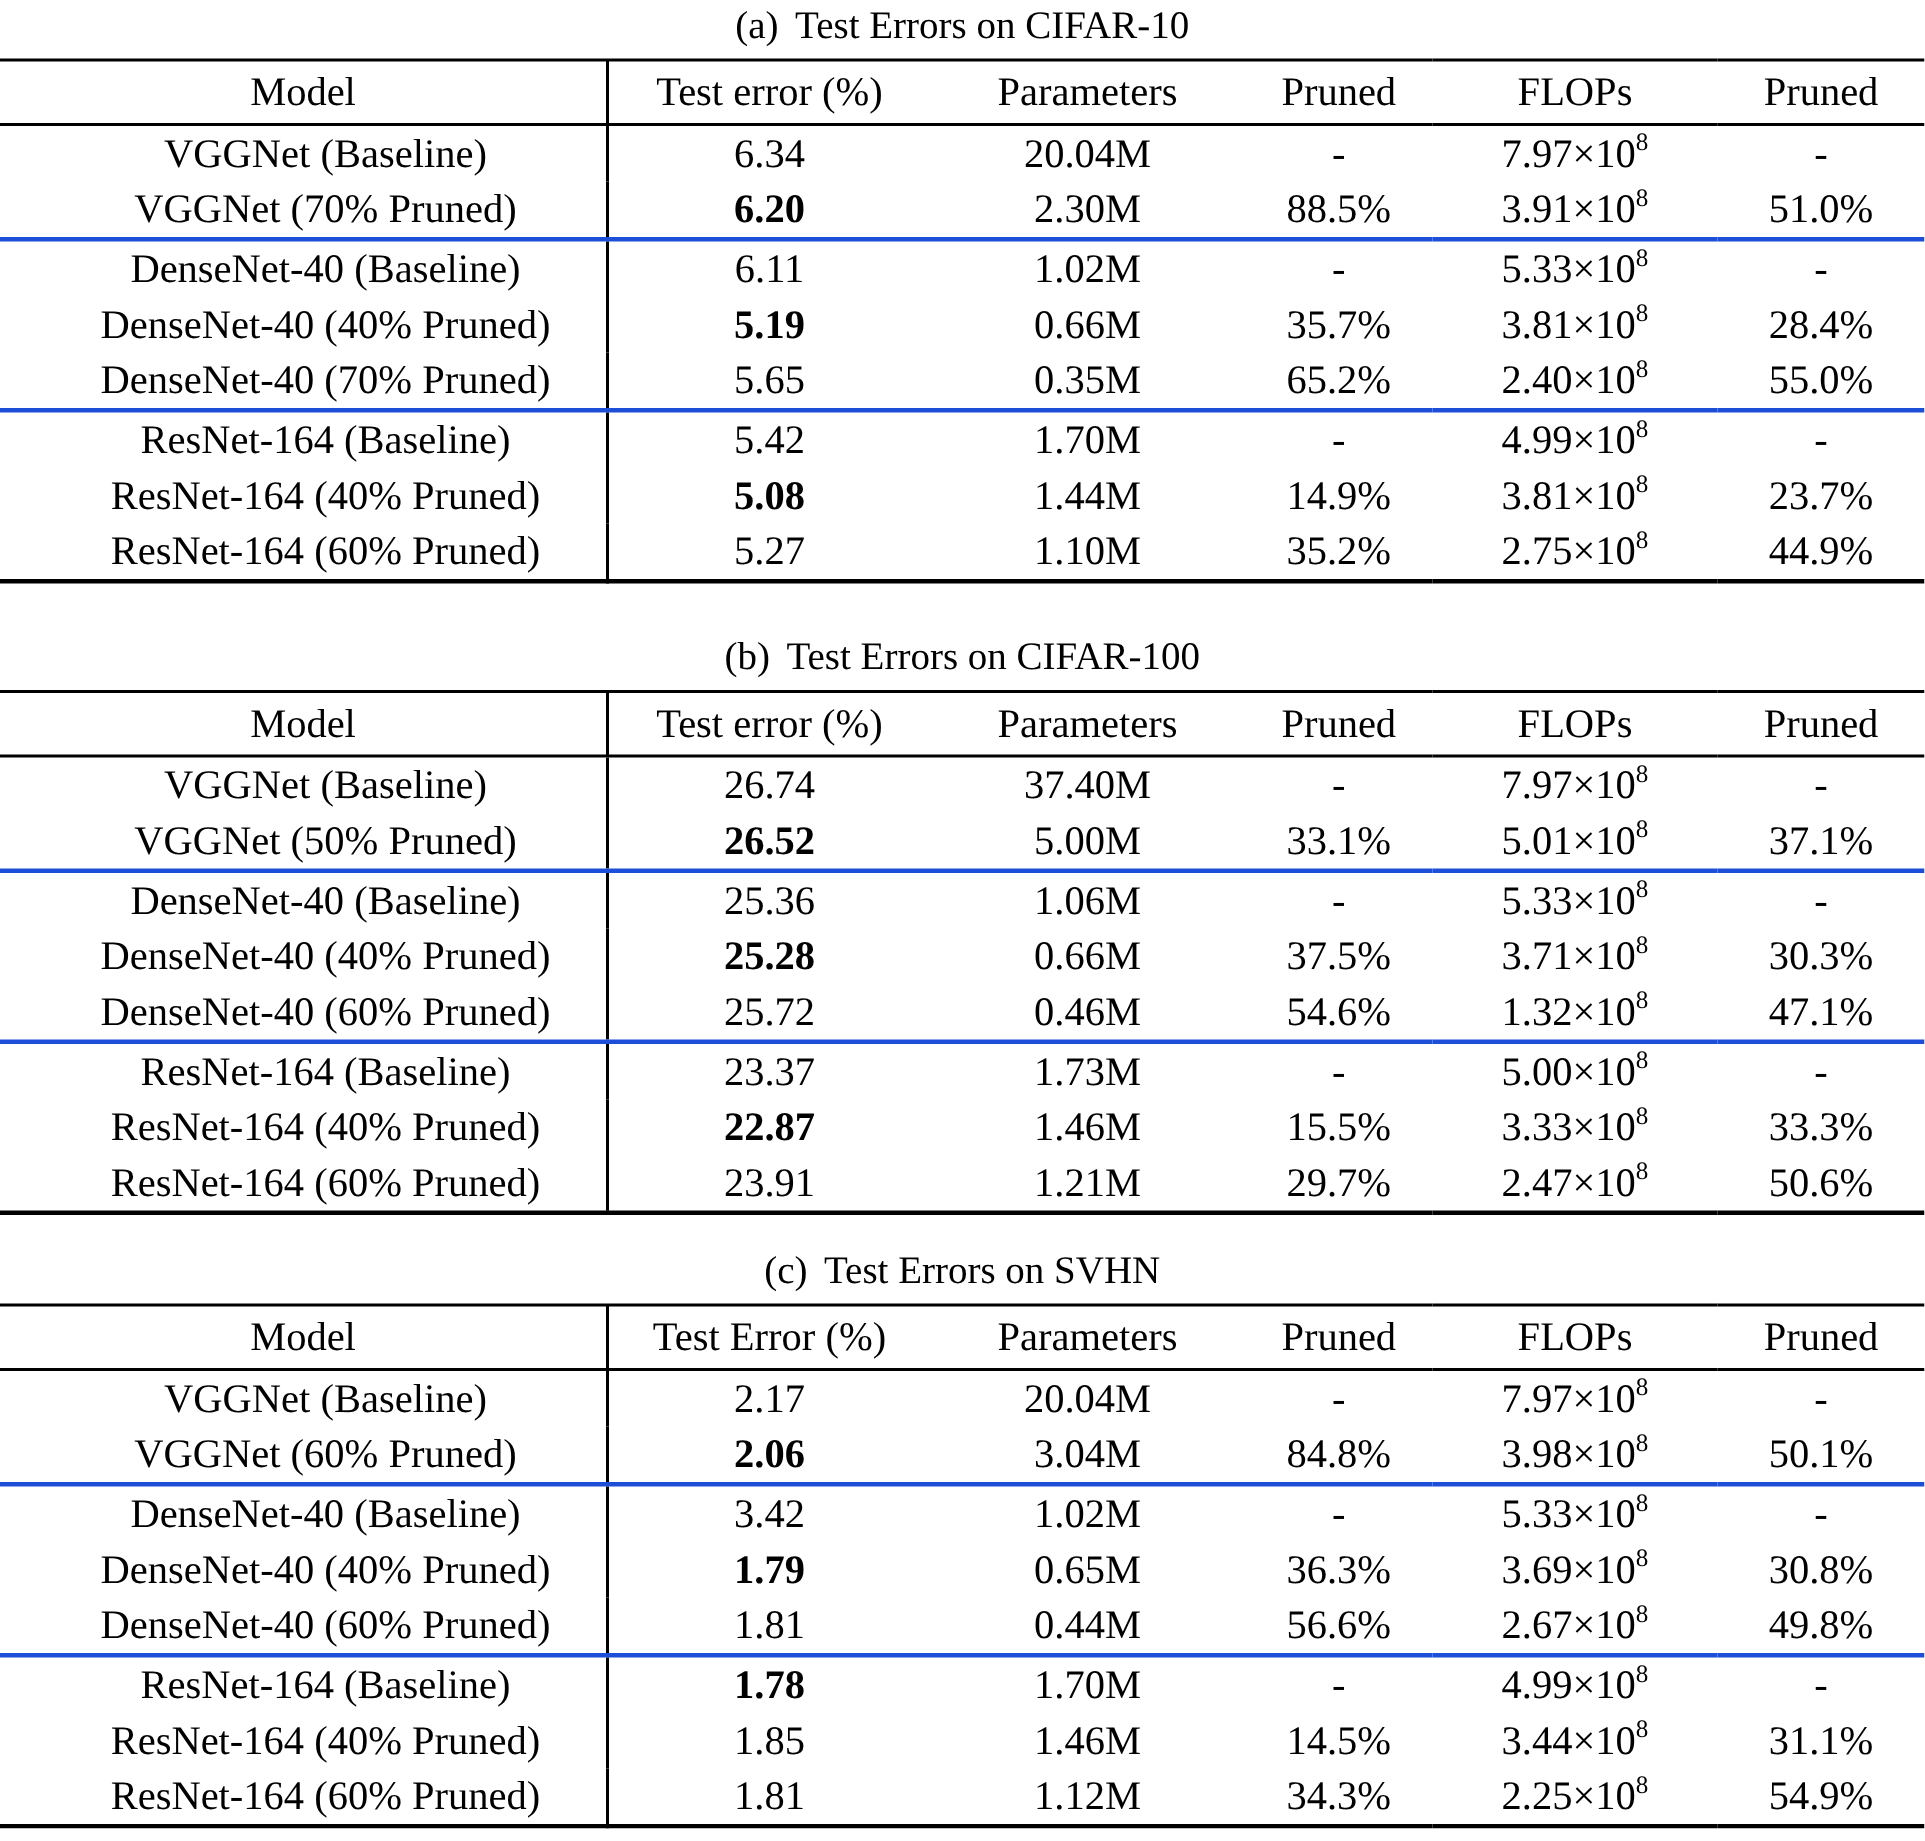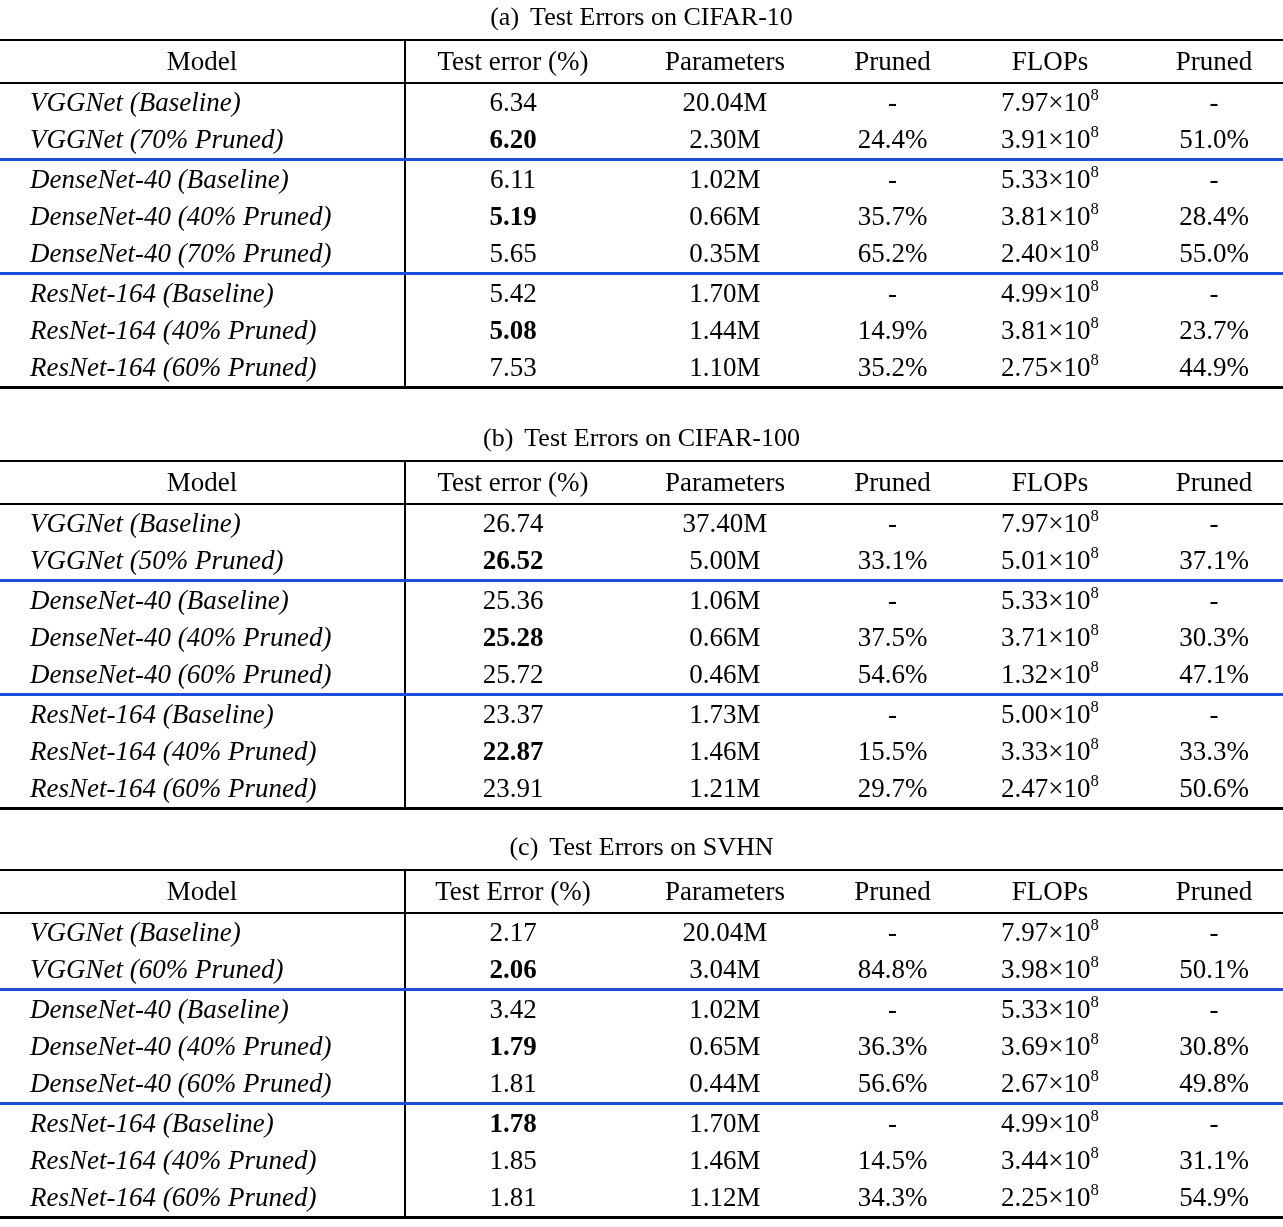--- a/index.html
+++ b/index.html
@@ -45,21 +45,21 @@
     overflow: hidden;
   }
   td {
     height: 37px;
     text-align: center;
     padding: 0;
     overflow: hidden;
     white-space: nowrap;
   }
   th:first-child, td:first-child { border-right: 2px solid #000; }
-  td.model { text-align: left; padding-left: 30px; font-style: italic; }
+  td.model { text-align: center; padding-left: 30px; }
   tr.group-start td { border-top: 3px solid #1d4ed8; }
   td.bold { font-weight: bold; }
   sup {
     font-size: 62%;
     line-height: 0;
     vertical-align: super;
     position: relative;
     top: -1px;
   }
 </style>
@@ -97,21 +97,21 @@
             <td>6.34</td>
             <td>20.04M</td>
             <td>-</td>
             <td><span>7.97×10</span><sup>8</sup></td>
             <td>-</td>
           </tr>
           <tr>
             <td class="model">VGGNet (70% Pruned)</td>
             <td class="bold">6.20</td>
             <td>2.30M</td>
-            <td>24.4%</td>
+            <td>88.5%</td>
             <td><span>3.91×10</span><sup>8</sup></td>
             <td>51.0%</td>
           </tr>
           <tr class="group-start">
             <td class="model">DenseNet-40 (Baseline)</td>
             <td>6.11</td>
             <td>1.02M</td>
             <td>-</td>
             <td><span>5.33×10</span><sup>8</sup></td>
             <td>-</td>
@@ -143,21 +143,21 @@
           <tr>
             <td class="model">ResNet-164 (40% Pruned)</td>
             <td class="bold">5.08</td>
             <td>1.44M</td>
             <td>14.9%</td>
             <td><span>3.81×10</span><sup>8</sup></td>
             <td>23.7%</td>
           </tr>
           <tr>
             <td class="model">ResNet-164 (60% Pruned)</td>
-            <td>7.53</td>
+            <td>5.27</td>
             <td>1.10M</td>
             <td>35.2%</td>
             <td><span>2.75×10</span><sup>8</sup></td>
             <td>44.9%</td>
           </tr>
         </tbody>
     </table>
   </section>
 
   <section class="table-block mt-lg">

